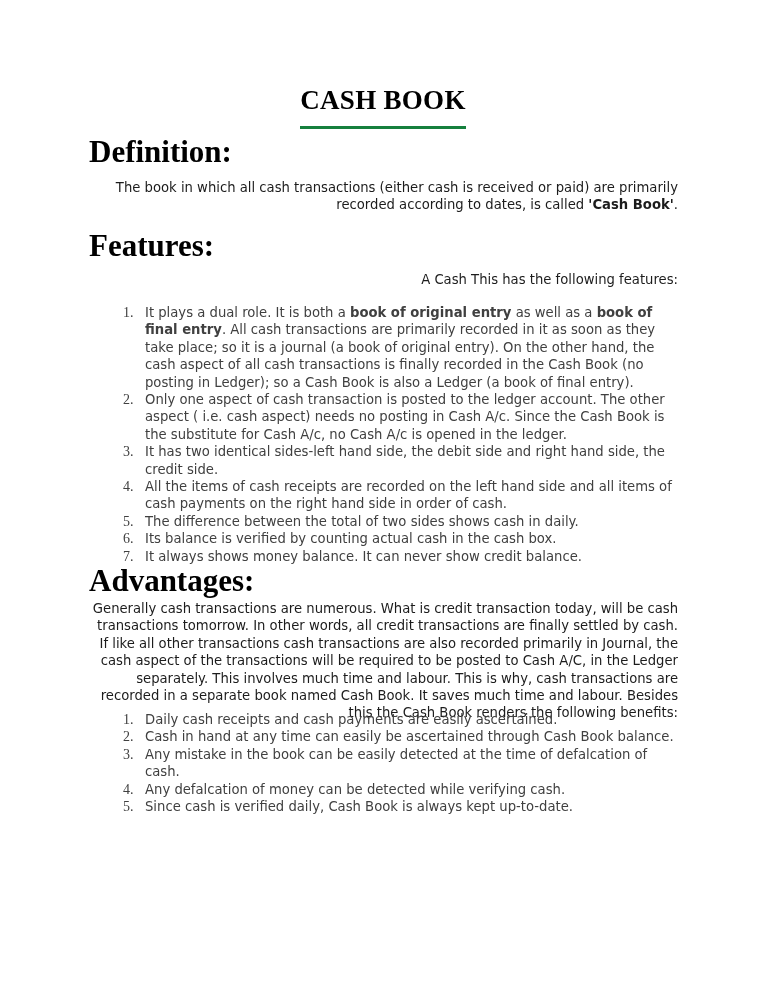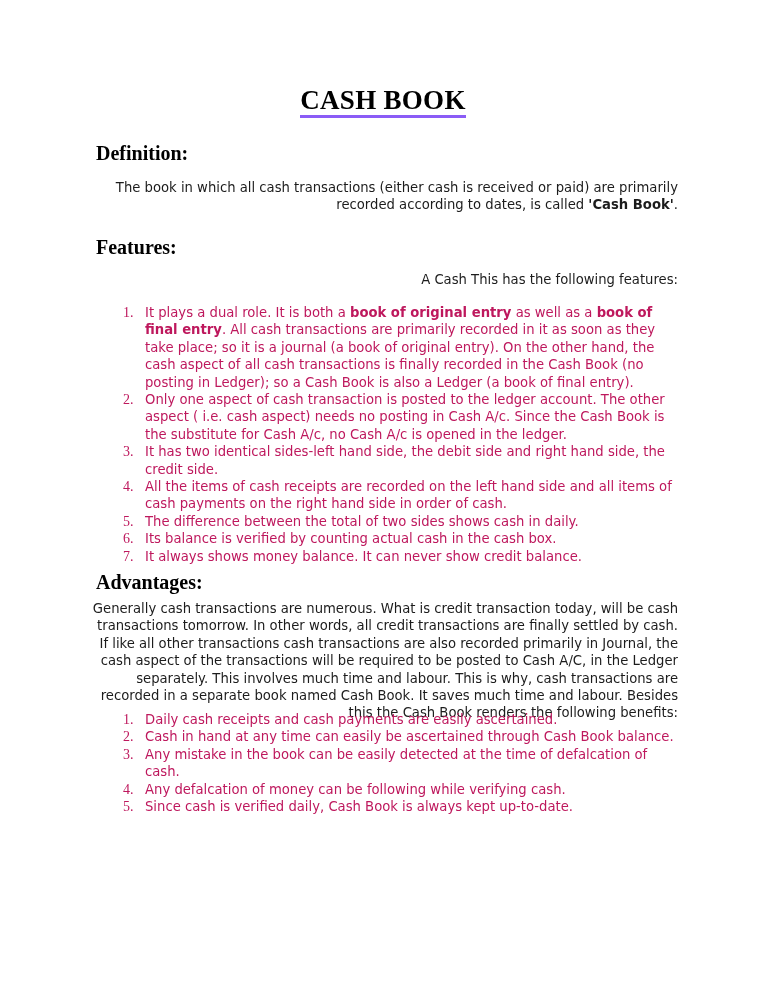--- a/index.html
+++ b/index.html
@@ -42,32 +42,32 @@
     font-size: 27px;
     letter-spacing: 0.3px;
     color: #000000;
     position: absolute;
     left: 0;
     top: 85px;
     width: 590px;
   }
   .doc-title .t-inner {
     display: inline-block;
-    border-bottom: 3px solid #8b5cf6;
-    padding-bottom: 1px;
+    border-bottom: 3px solid #15803d;
+    padding-bottom: 12px;
     line-height: 1.05;
   }
 
   
   .section-heading {
-    margin: 8px;
+    margin: 1px;
     padding: 0;
     font-family: "Liberation Serif", "DejaVu Serif", serif;
     font-weight: bold;
-    font-size: 20px;
+    font-size: 31px;
     line-height: 1.1;
     color: #000000;
   }
 
   
   .body-text {
     margin: 0;
     padding: 0;
     font-family: "DejaVu Sans", sans-serif;
     font-size: 13.2px;
@@ -79,21 +79,21 @@
 
   
   ol.doc-list {
     margin: 0;
     padding: 0 0 0 49px;
     list-style-position: outside;
     list-style-type: decimal;
     font-family: "DejaVu Sans", sans-serif;
     font-size: 13.2px;
     line-height: 17.4px;
-    color: #be185d;
+    color: #404040;
   }
   ol.doc-list > li {
     margin: 0;
     padding: 0 0 0 8px;
   }
   ol.doc-list > li::marker {
     font-family: "Liberation Serif", "DejaVu Serif", serif;
     font-size: 14px;
   }
   ol.doc-list b { font-weight: bold; }
@@ -151,19 +151,19 @@
 
     <div class="blk" id="blk-advantages-body">
       <p class="body-text">Generally cash transactions are numerous. What is credit transaction today, will be cash transactions tomorrow. In other words, all credit transactions are finally settled by cash. If like all other transactions cash transactions are also recorded primarily in Journal, the cash aspect of the transactions will be required to be posted to Cash A/C, in the Ledger separately. This involves much time and labour. This is why, cash transactions are recorded in a separate book named Cash Book. It saves much time and labour. Besides this the Cash Book renders the following benefits:</p>
     </div>
 
     <div class="blk" id="blk-advantages-list">
       <ol class="doc-list">
         <li>Daily cash receipts and cash payments are easily ascertained.</li>
         <li>Cash in hand at any time can easily be ascertained through Cash Book balance.</li>
         <li>Any mistake in the book can be easily detected at the time of defalcation of cash.</li>
-        <li>Any defalcation of money can be following while verifying cash.</li>
+        <li>Any defalcation of money can be detected while verifying cash.</li>
         <li>Since cash is verified daily, Cash Book is always kept up-to-date.</li>
       </ol>
     </div>
 
   </div>
 </div>
 
 </body></html>

